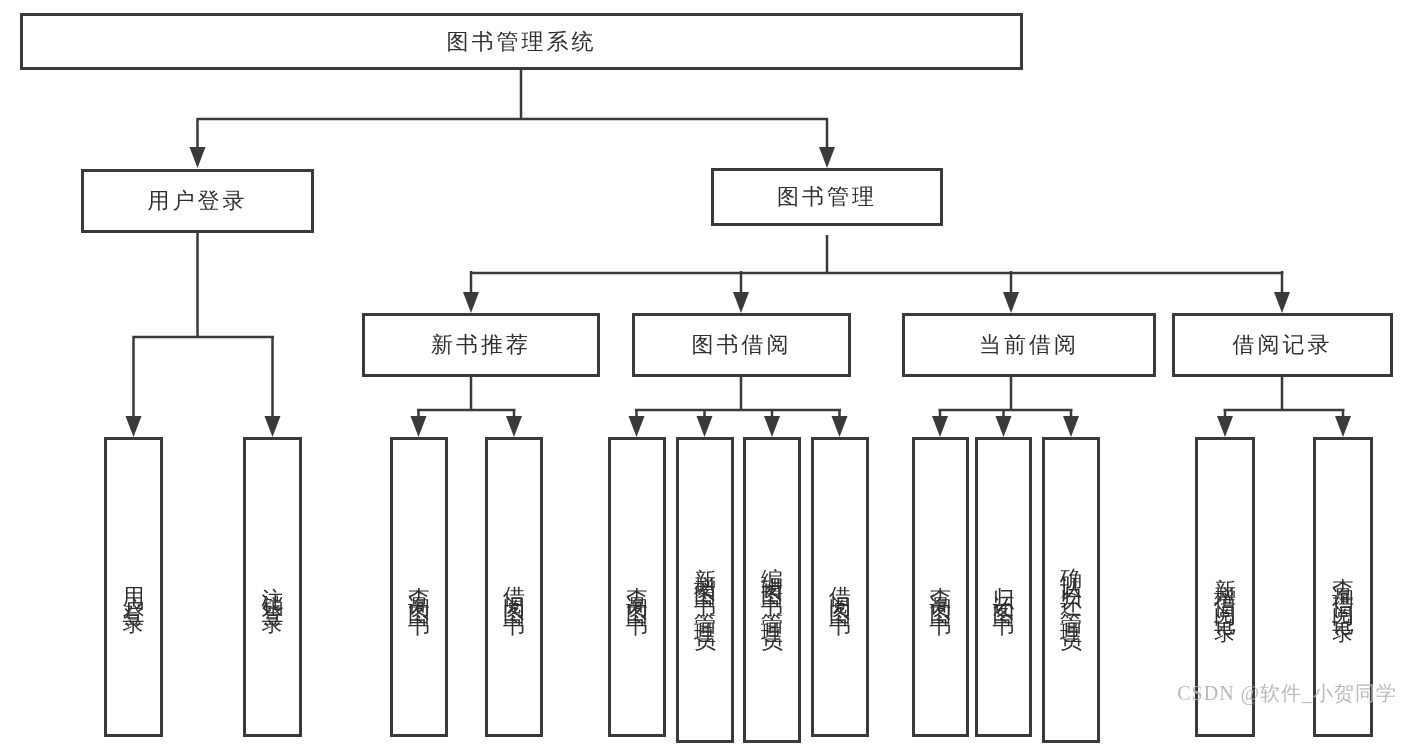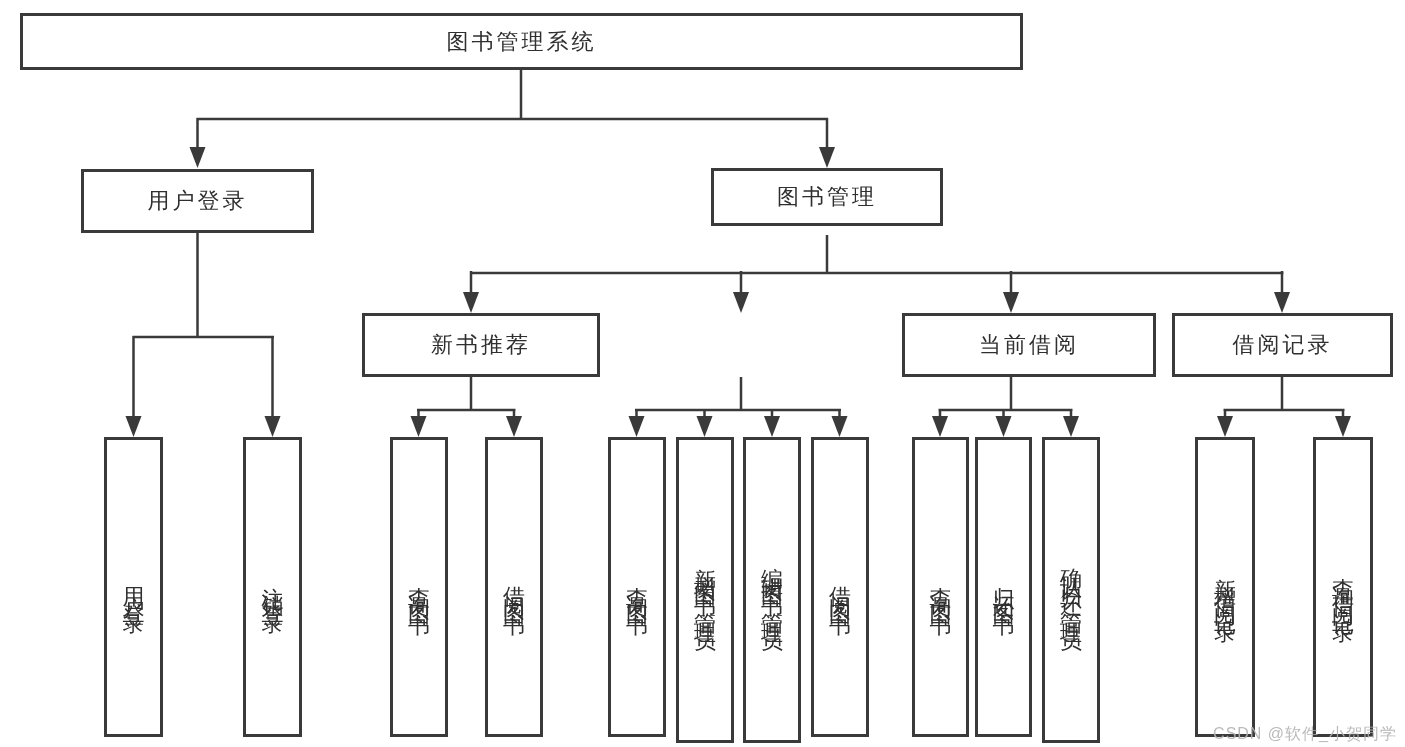--- a/index.html
+++ b/index.html
@@ -1,20 +1,20 @@
 <!DOCTYPE html>
 <html><head>
 <meta charset="utf-8">
 <style>
   html,body{margin:0;padding:0;background:#ffffff;}
   .canvas{
     position:relative;
     width:1405px;height:747px;
     background:#ffffff;
-    font-family:Liberation Sans, sans-serif;
+    font-family:Liberation Serif, serif;
     overflow:hidden;
   }
   .connector-layer{position:absolute;left:0;top:0;width:1405px;height:747px;pointer-events:none;}
   .box{
     position:absolute;
     background:#ffffff;
     border:3px solid #3a3a3a;
     box-sizing:border-box;
     display:flex;
     align-items:center;
@@ -26,22 +26,22 @@
   .v span{
     writing-mode:vertical-rl;
     font-size:22px;
     letter-spacing:9px;
     line-height:1;
     white-space:nowrap;
   }
   .watermark{
     position:absolute;
     right:8px;
-    top:724px;
-    font-size:16px;
+    top:680px;
+    font-size:20px;
     letter-spacing:1px;
     color:#b4b4b4;
     opacity:.92;
     z-index:5;
     white-space:nowrap;
   }
 </style>
 </head>
 <body>
 
@@ -77,20 +77,21 @@
         <polygon points="1335,416 1351,416 1343,437"></polygon>
       </g>
   </svg>
 
   <div class="box h" style="left:20px;top:13px;width:1003px;height:57px;">图书管理系统</div>
 
   <div class="box h" style="left:81px;top:169px;width:233px;height:64px;">用户登录</div>
   <div class="box h" style="left:711px;top:168px;width:232px;height:58px;">图书管理</div>
 
   <div class="box h" style="left:362px;top:313px;width:238px;height:64px;">新书推荐</div>
+  <div class="box h" style="left:632px;top:313px;width:219px;height:64px;">图书借阅</div>
   <div class="box h" style="left:902px;top:313px;width:254px;height:64px;">当前借阅</div>
   <div class="box h" style="left:1172px;top:313px;width:221px;height:64px;">借阅记录</div>
 
   <div class="box v" style="left:104px;top:437px;width:59px;height:300px;">
     <span>用户登录</span>
   </div>
   <div class="box v" style="left:243px;top:437px;width:59px;height:300px;">
     <span>注销登录</span>
   </div>
 

